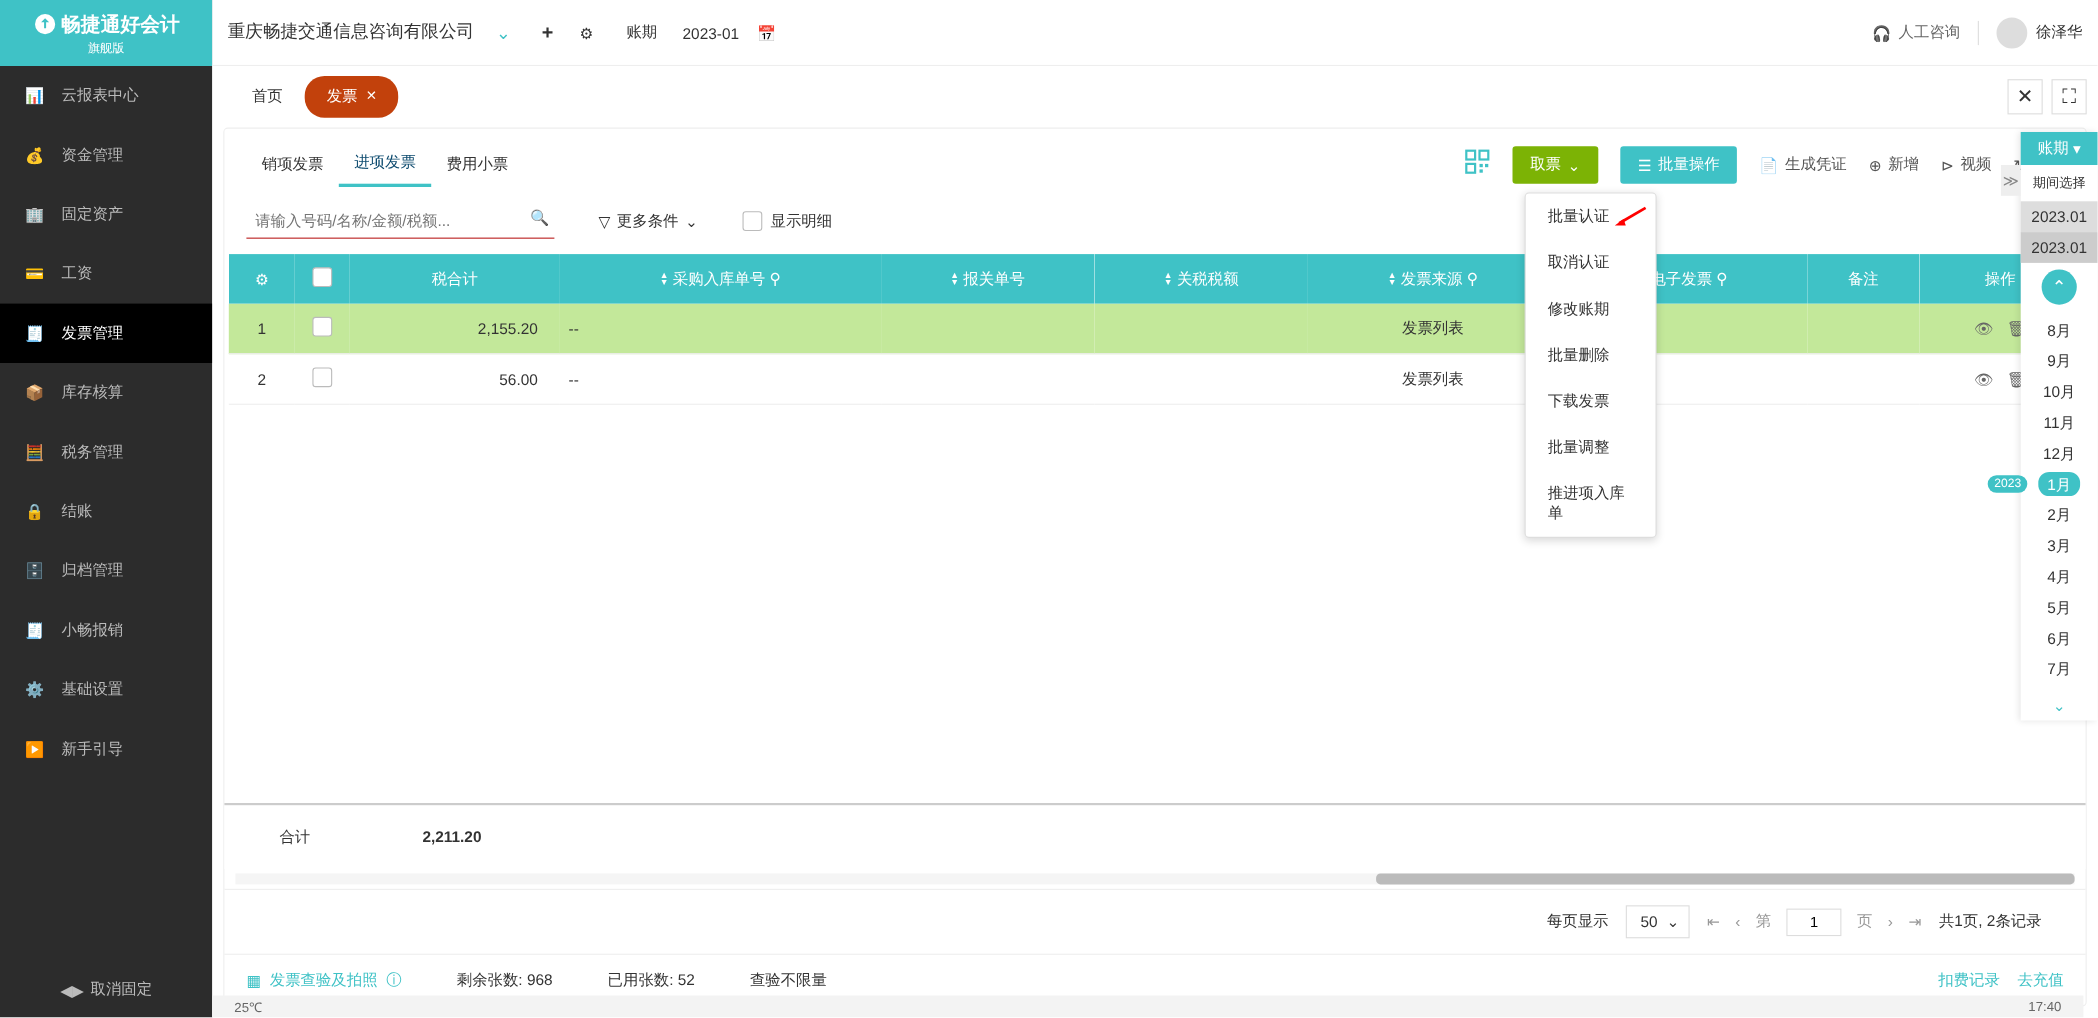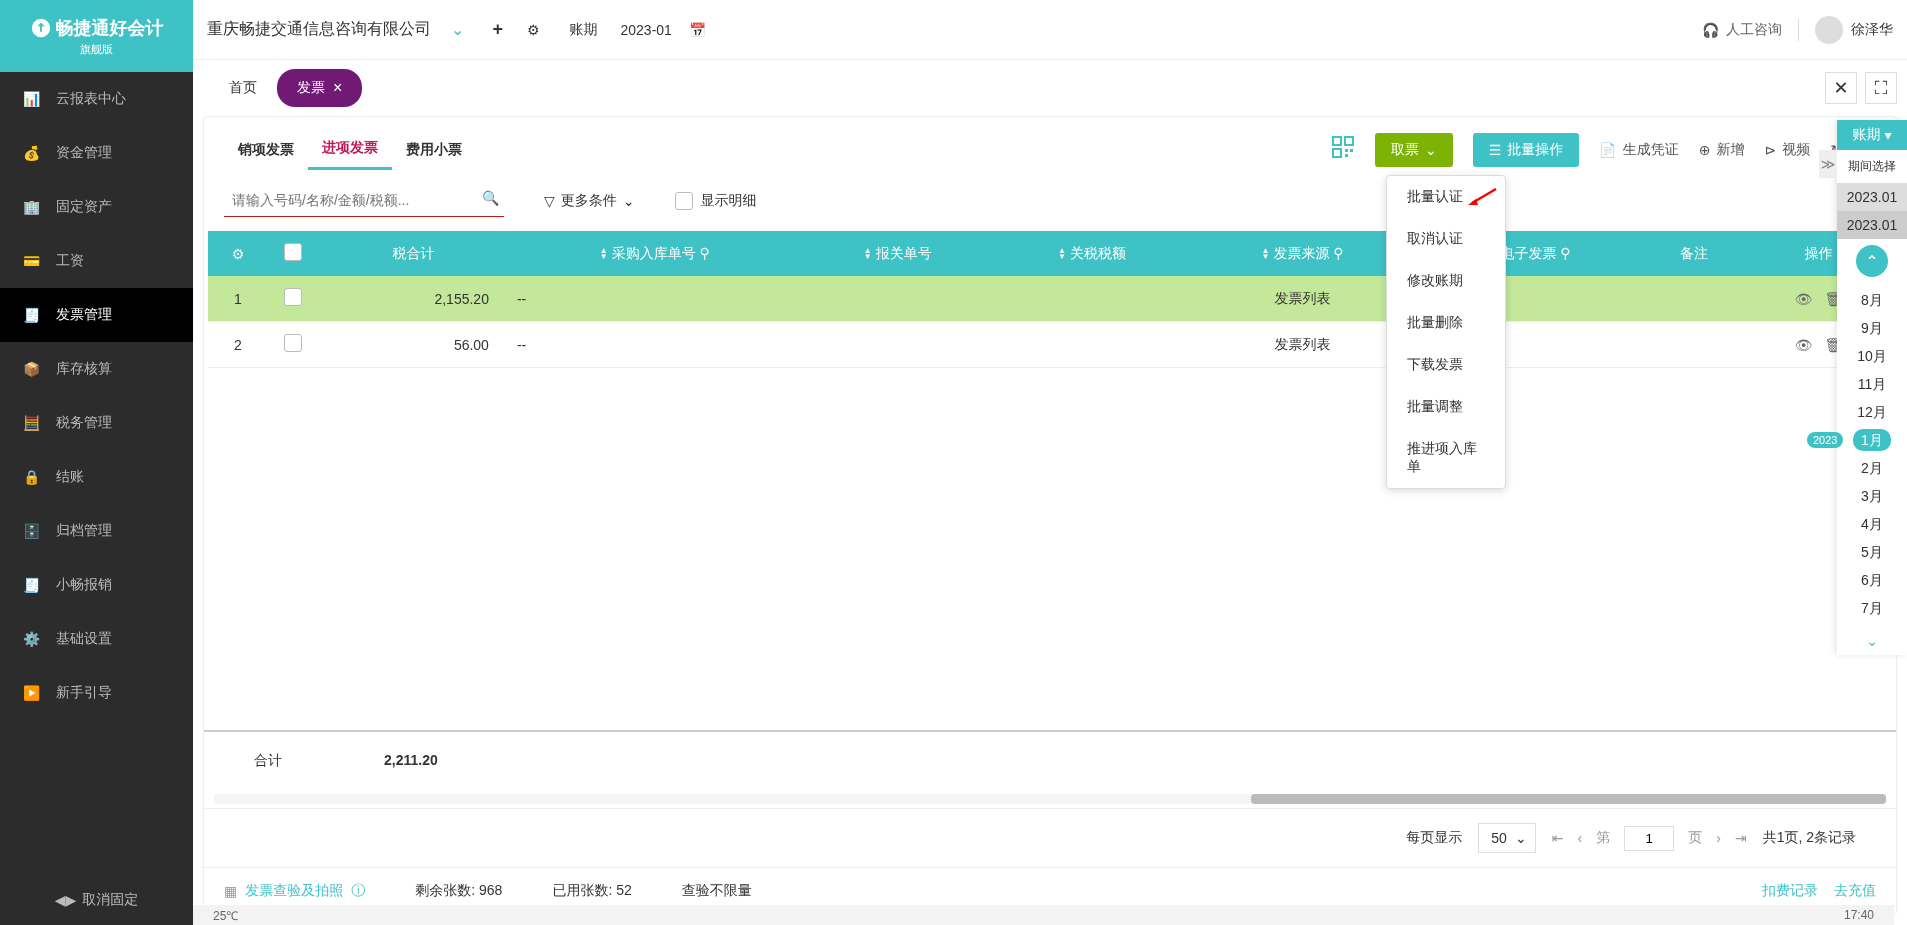--- a/index.html
+++ b/index.html
@@ -2,21 +2,21 @@
 <html><head>
   <meta charset="utf-8">
   <style>
     * { margin: 0; padding: 0; box-sizing: border-box; }
     body { font-family: "Microsoft YaHei", Arial, sans-serif; font-size: 14px; color: #333; background: #fff; overflow: hidden; }
     
     .app { display: flex; height: 925px; width: 1907px; }
     
     
     .sidebar { width: 193px; background: #2c2c2c; color: #ccc; flex-shrink: 0; display: flex; flex-direction: column; }
-    .logo-area { height: 72px; background: #3fc2c6; color: #fff; display: flex; flex-direction: column; align-items: center; justify-content: center; }
+    .logo-area { height: 60px; background: #3fc2c6; color: #fff; display: flex; flex-direction: column; align-items: center; justify-content: center; }
     .logo-text { font-size: 18px; font-weight: bold; display: flex; align-items: center; gap: 4px; }
     .logo-sub { font-size: 11px; margin-top: 2px; }
     .nav-item { height: 54px; display: flex; align-items: center; padding-left: 22px; gap: 14px; cursor: pointer; color: #bbb; }
     .nav-item.active { background: #000; color: #fff; }
     .nav-icon { width: 20px; height: 20px; display: inline-flex; align-items: center; justify-content: center; }
     .nav-bottom { margin-top: auto; height: 50px; display: flex; align-items: center; justify-content: center; gap: 6px; color: #bbb; cursor: pointer; }
     
     
     .main { flex: 1; display: flex; flex-direction: column; background: #fff; position: relative; }
     
@@ -30,31 +30,31 @@
     .cal-icon { color: #3fc2c6; }
     .topbar-right { margin-left: auto; display: flex; align-items: center; gap: 16px; }
     .consult { display: flex; align-items: center; gap: 6px; color: #666; }
     .divider-v { width: 1px; height: 22px; background: #ddd; }
     .user { display: flex; align-items: center; gap: 8px; }
     .avatar { width: 28px; height: 28px; border-radius: 50%; background: #ddd; }
     
     
     .tabrow { height: 56px; display: flex; align-items: center; padding: 0 16px; position: relative; }
     .tab { padding: 10px 20px; color: #333; cursor: pointer; }
-    .tab.active { background: #701a75; color: #fff; display: flex; align-items: center; gap: 8px; border-radius: 18px; }
+    .tab.active { background: #c2410c; color: #fff; display: flex; align-items: center; gap: 8px; border-radius: 18px; }
     .tab-close { font-size: 16px; }
     .tabrow-right { position: absolute; right: 10px; display: flex; align-items: center; gap: 8px; }
     .close-x { border: 1px solid #ddd; width: 32px; height: 32px; display: flex; align-items: center; justify-content: center; cursor: pointer; font-size: 18px; }
     
     
     .panel { margin: 0 10px 10px 10px; background: #fff; border: 1px solid #eee; border-radius: 4px; flex: 1; display: flex; flex-direction: column; position: relative; }
     
     .subtabs { display: flex; align-items: center; padding: 12px 20px 0 20px; }
-    .subtab { padding: 10px 14px; font-weight: bold; color: #333; cursor: pointer; }
-    .subtab.active { color: #be185d; border-bottom: 3px solid #3fc2c6; }
+    .subtab { padding: 10px 14px; font-weight: normal; color: #333; cursor: pointer; }
+    .subtab.active { color: #0c4a6e; border-bottom: 3px solid #3fc2c6; }
     .subtabs-right { margin-left: auto; display: flex; align-items: center; gap: 20px; }
     .qr-icon { color: #3fc2c6; font-size: 22px; }
     .btn { padding: 8px 16px; border-radius: 3px; cursor: pointer; display: flex; align-items: center; gap: 6px; border: none; font-size: 14px; }
     .btn-green { background: #7cb305; color: #fff; }
     .btn-teal { background: #3fc2c6; color: #fff; }
     .action-link { display: flex; align-items: center; gap: 6px; color: #555; cursor: pointer; }
     
     
     .dropdown { position: absolute; top: 58px; right: 390px; background: #fff; border: 1px solid #ddd; box-shadow: 0 2px 8px rgba(0,0,0,0.15); border-radius: 4px; width: 120px; z-index: 100; }
     .dropdown-item { padding: 12px 20px; cursor: pointer; color: #333; }

